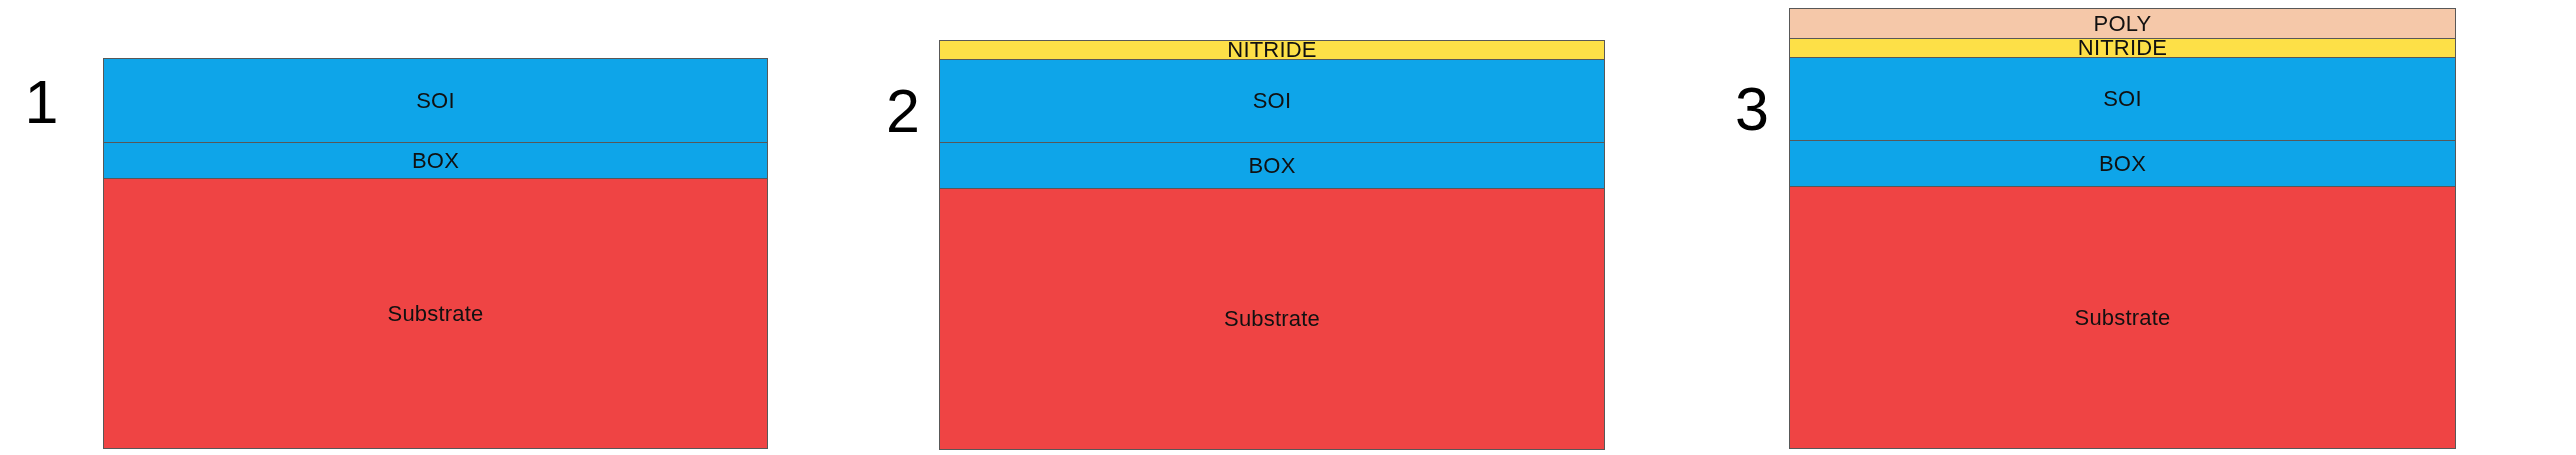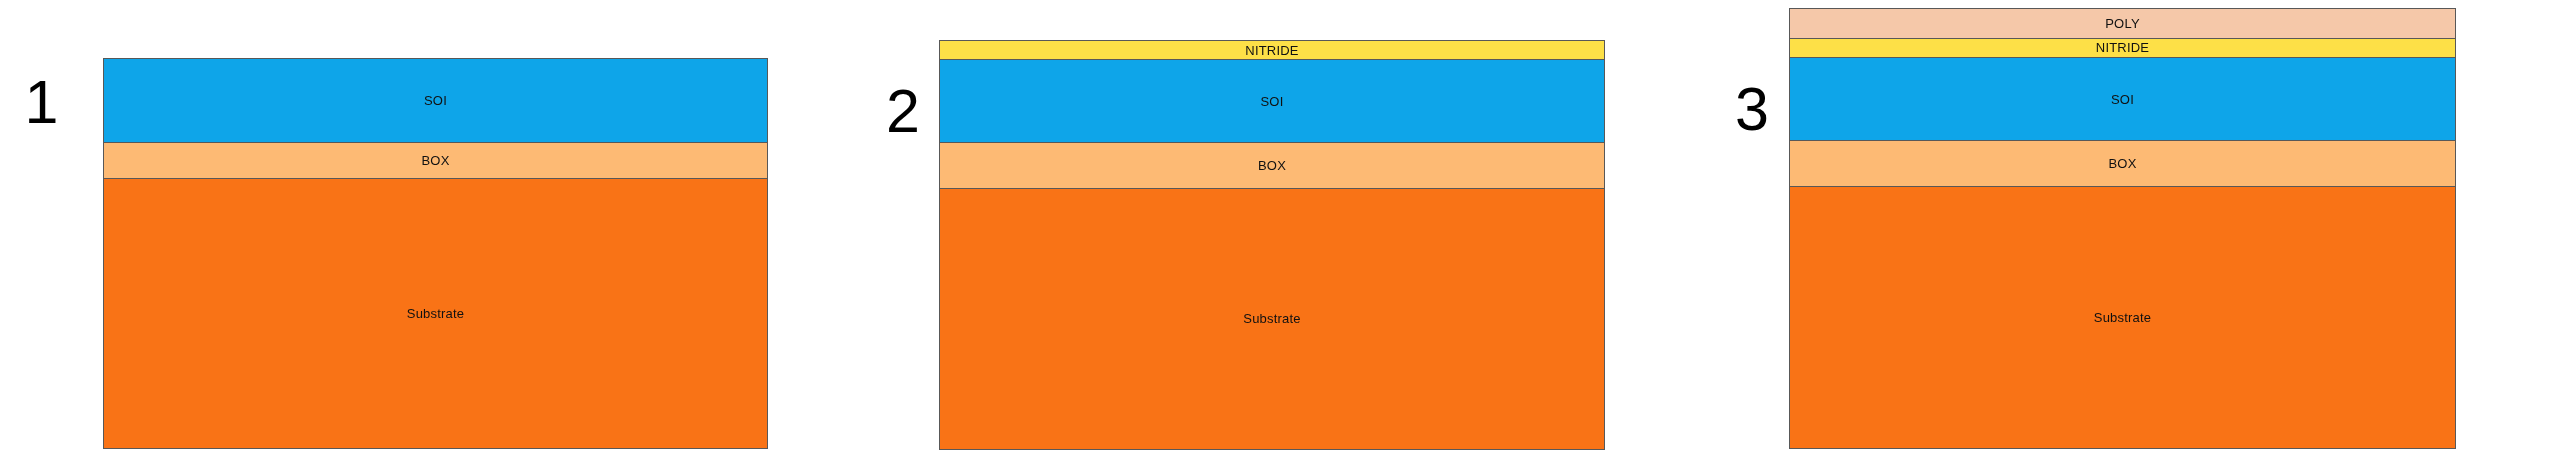--- a/index.html
+++ b/index.html
@@ -52,36 +52,36 @@
     justify-content: center;
     overflow: hidden;
   }
   
   .layer + .layer {
     margin-top: -1.4px;
   }
 
   .layer-label {
     font-family: "Liberation Sans", sans-serif;
-    font-size: 13px;
+    font-size: 22px;
     font-weight: 400;
     color: #111111;
     letter-spacing: 0.2px;
     line-height: 1;
     white-space: nowrap;
     user-select: none;
     text-align: center;
   }
 
   
   .mat-poly      { background: #f5c8a9; }
   .mat-nitride   { background: #fde047; }
   .mat-soi       { background: #0ea5e9; }
-  .mat-box       { background: #fdba74; }
-  .mat-substrate { background: #f97316; }
+  .mat-box       { background: #0ea5e9; }
+  .mat-substrate { background: #ef4444; }
 </style>
 </head>
 <body>
 
 <div id="figure-root">
 
   <div class="step-number" style="left:22px; top:72px; width:39px;">1</div>
 
   <div class="stack" style="left:103px; top:58px; width:665px; height:391px;">
 

